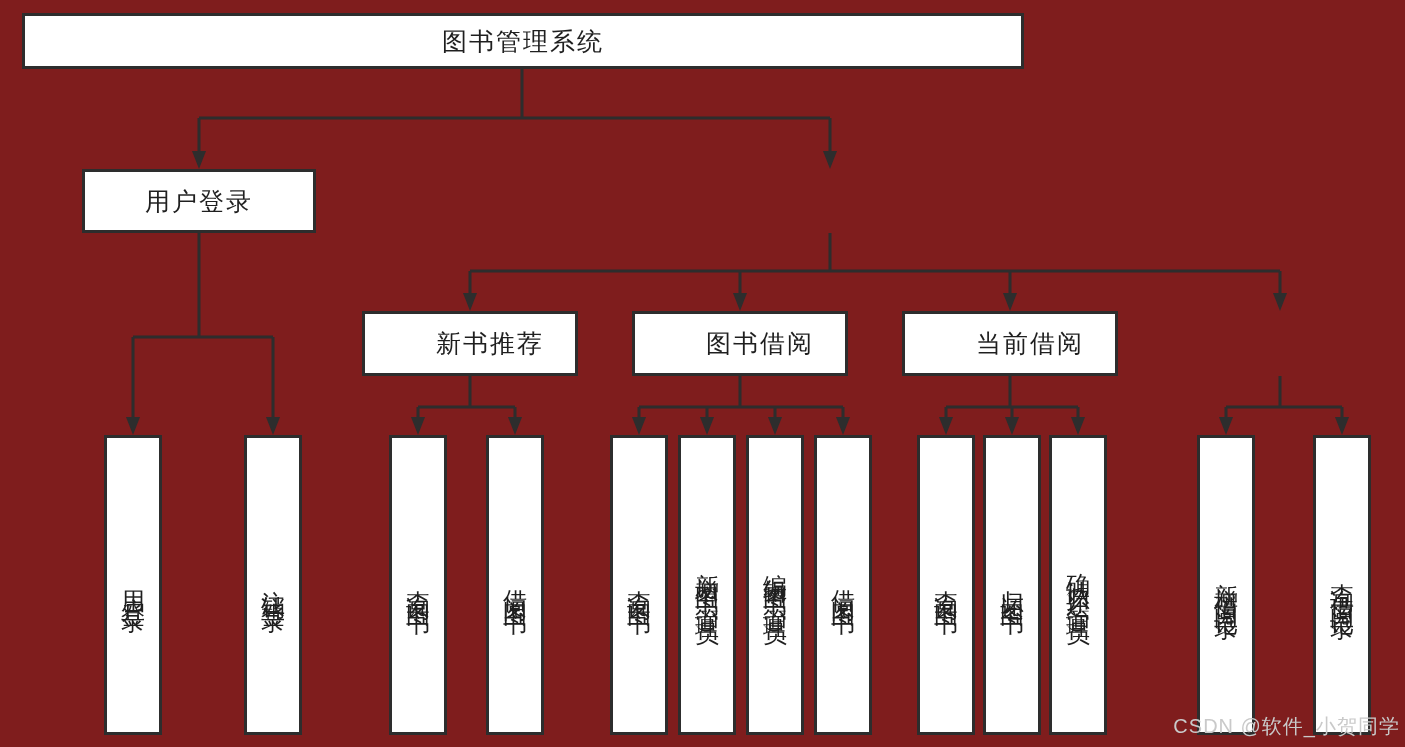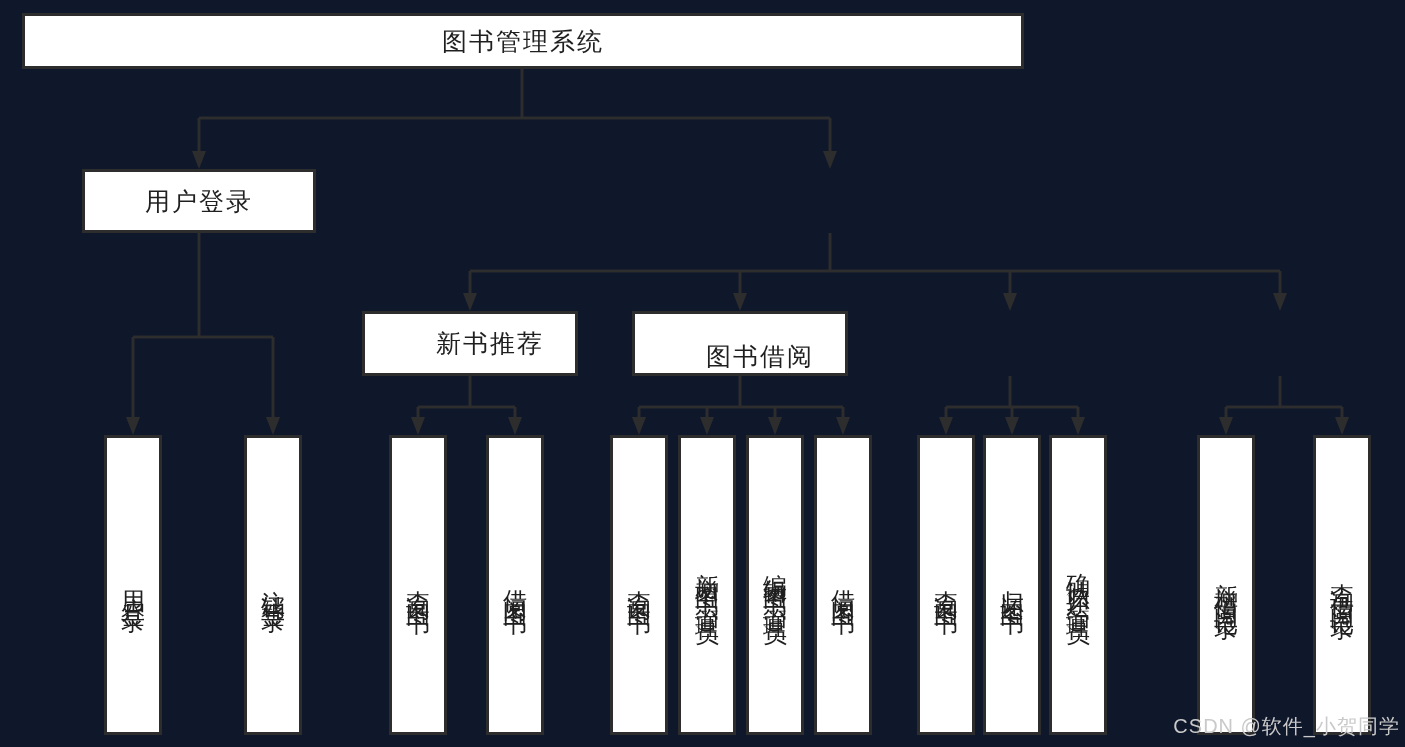--- a/index.html
+++ b/index.html
@@ -5,21 +5,21 @@
   html, body {
     margin: 0;
     padding: 0;
     background: #ffffff;
     font-family: "Liberation Sans", sans-serif;
   }
   .canvas {
     position: relative;
     width: 1405px;
     height: 747px;
-    background: #0f172a;
+    background: #7f1d1d;
     overflow: hidden;
   }
   .connectors {
     position: absolute;
     left: 0;
     top: 0;
     width: 1405px;
     height: 747px;
     pointer-events: none;
   }
@@ -45,21 +45,21 @@
   .h-label {
     font-size: 25px;
     letter-spacing: 2px;
     white-space: nowrap;
   }
   .node-root   { left: 22px;  top: 13px;  width: 1002px; height: 56px; }
   .node-l2-a   { left: 82px;  top: 169px; width: 234px;  height: 64px; }
   .node-l2-b   { left: 712px; top: 169px; width: 235px;  height: 64px; }
   .node-l3     { top: 311px;  width: 216px; height: 65px; padding-left: 40px; }
   .node-l3-a   { left: 362px; }
-  .node-l3-b   { left: 632px; align-items: flex-end; }
+  .node-l3-b   { left: 632px; }
   .node-l3-c   { left: 902px; }
   .node-l3-d   { left: 1172px; }
   .leaf        { top: 435px;  width: 58px;  height: 300px; }
   .vtext {
     writing-mode: vertical-rl;
     text-orientation: mixed;
     font-size: 24px;
     line-height: 1;
     letter-spacing: 7px;
     white-space: nowrap;
@@ -143,20 +143,23 @@
   <div class="box node-l2-a">
     <span class="h-label">用户登录</span>
   </div>
 
   <div class="box node-l3 node-l3-a">
     <span class="h-label">新书推荐</span>
   </div>
   <div class="box node-l3 node-l3-b">
     <span class="h-label">图书借阅</span>
   </div>
+  <div class="box node-l3 node-l3-c">
+    <span class="h-label">当前借阅</span>
+  </div>
 
   <div class="box leaf leaf-1">
     <span class="vtext">用户登录</span>
   </div>
   <div class="box leaf leaf-2">
     <span class="vtext">注销登录</span>
   </div>
 
   <div class="box leaf leaf-3">
     <span class="vtext">查询图书</span>

